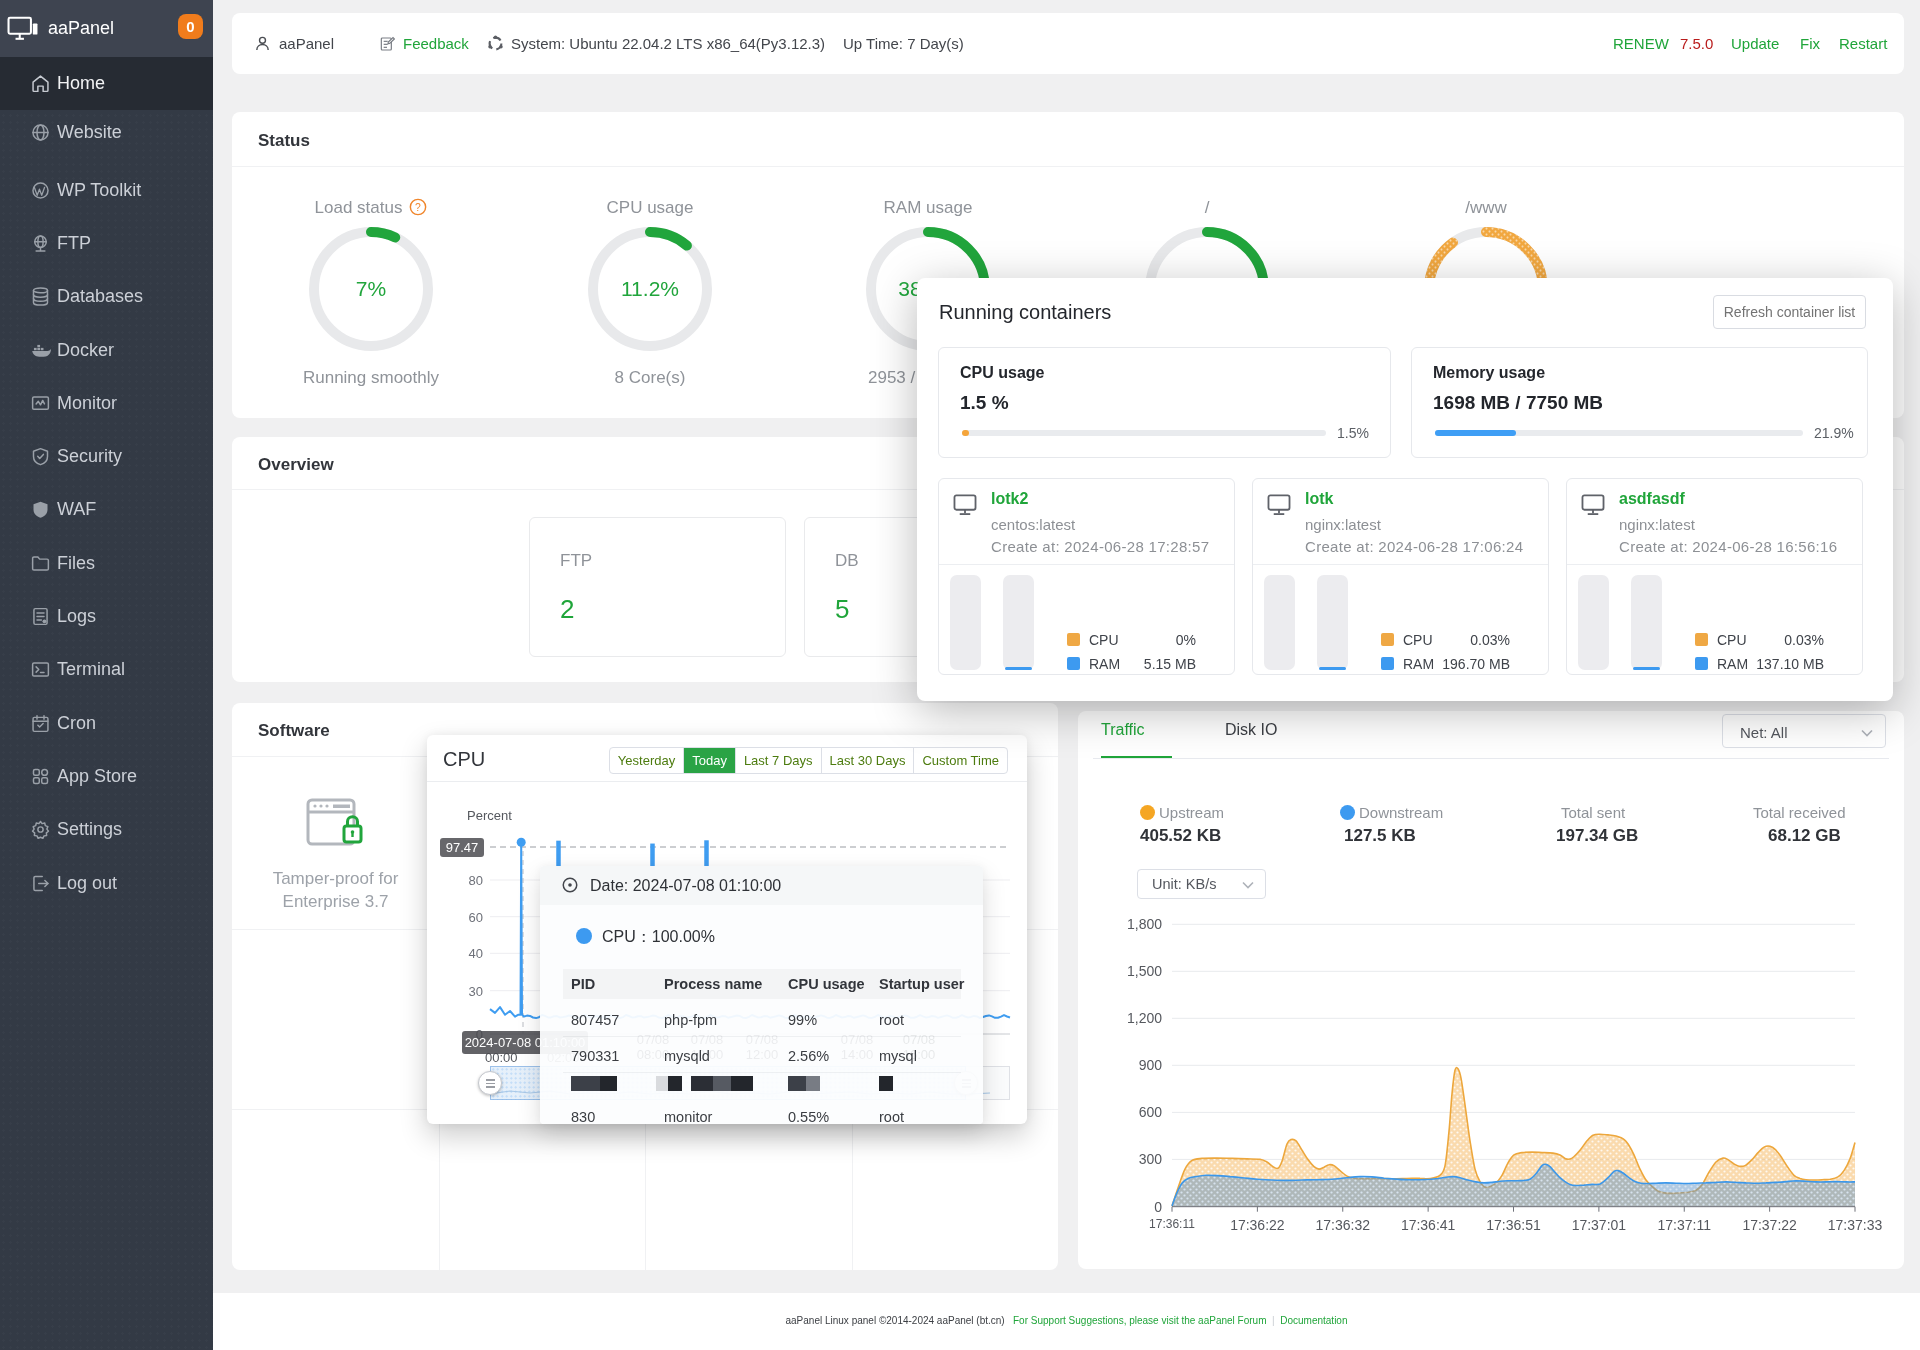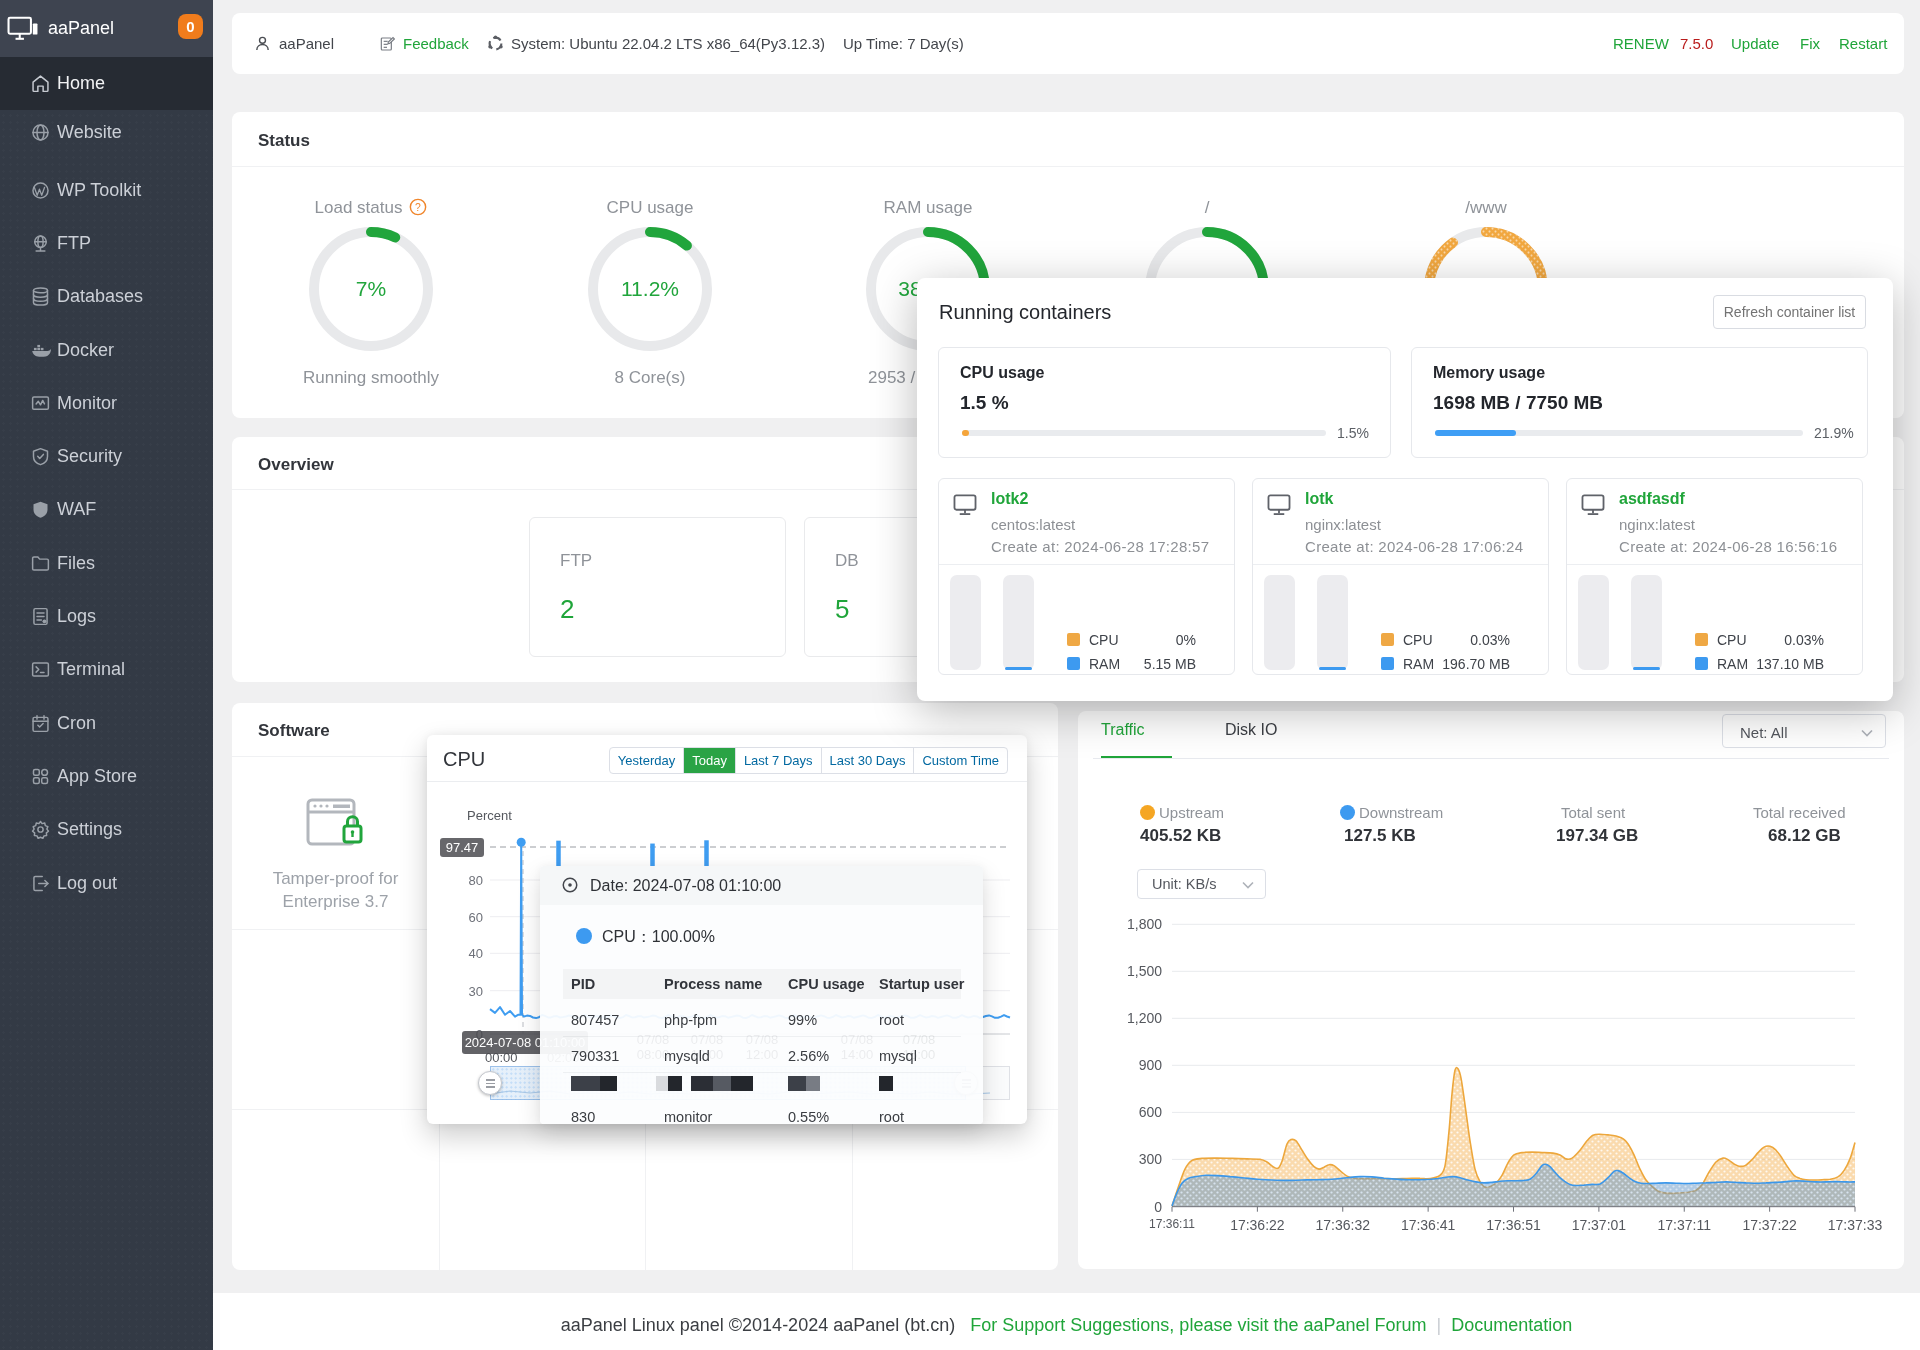--- a/index.html
+++ b/index.html
@@ -55,33 +55,33 @@
 .ccard .bar.b2::after { content:""; position:absolute; left:2px; right:2px; bottom:0px; height:3px; background:#3d9af0; border-radius:2px; }
 .legrow { position:absolute; font-size:14px; color:#3f434a; }
 .legrow .sq { position:absolute; left:0; top:1px; width:13px; height:13px; border-radius:2px; }
 .legrow .ln { position:absolute; left:22px; top:0; }
 .legrow .lv { position:absolute; top:0; right:31px; text-align:right; white-space:nowrap; }
 
 
 #cpopup { left:427px; top:735px; width:600px; height:389px; background:#fff; border-radius:6px; box-shadow:0 0 10px rgba(0,0,0,0.06), 0 12px 28px rgba(0,0,0,0.2); z-index:12; }
 #cpopup .title { position:absolute; left:16px; top:13px; font-size:20px; color:#32353b; }
 .tabs { position:absolute; right:19px; top:12px; display:flex; border:1px solid #dcdfe6; border-radius:4px; overflow:hidden; }
-.tabs b { font-weight:400; font-size:13px; color:#0369a1; padding:5px 8px; border-left:1px solid #dcdfe6; white-space:nowrap; }
+.tabs b { font-weight:400; font-size:13px; color:#4d7c0f; padding:5px 8px; border-left:1px solid #dcdfe6; white-space:nowrap; }
 .tabs b:first-child { border-left:none; }
 .tabs b.on { background:#2aa345; color:#fff; }
 
 
 #ttip { left:540px; top:866px; width:443px; height:258px; background:rgba(252,253,254,0.94); border-radius:4px; box-shadow:0 0 8px rgba(0,0,0,0.04), 0 10px 24px rgba(0,0,0,0.14); z-index:14; }
 
 
 #traffic .tabtxt { position:absolute; top:10px; font-size:16px; }
 .sel { position:absolute; border:1px solid #dcdfe6; border-radius:4px; color:#54575e; background:#fff; }
 
 
-#footer { position:absolute; left:213px; right:0; top:1293px; height:57px; background:#fff; font-size:18px; color:#3b3e43; }
+#footer { position:absolute; left:213px; right:0; top:1293px; height:57px; background:#fff; font-size:10px; color:#3b3e43; }
 #footer .in { position:absolute; top:22px; width:100%; text-align:center; }
 #footer a { color:#20a53a; text-decoration:none; }
 </style>
 </head>
 <body>
 
 <div id="sidebar">
   <div id="logo">
     <svg width="32" height="28" viewBox="0 0 34 30" fill="none" stroke="#fff" stroke-width="2.2">
       <rect x="1.5" y="3" width="24" height="17" rx="1.5"></rect>

